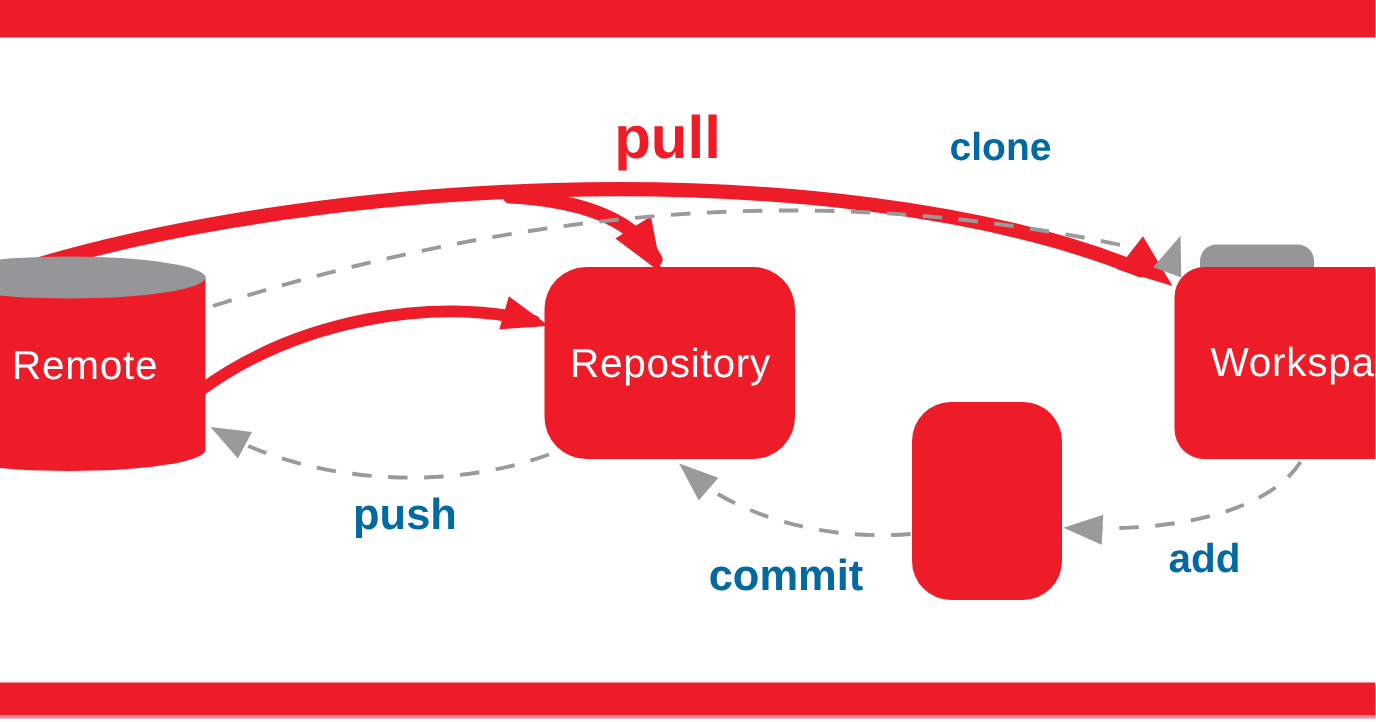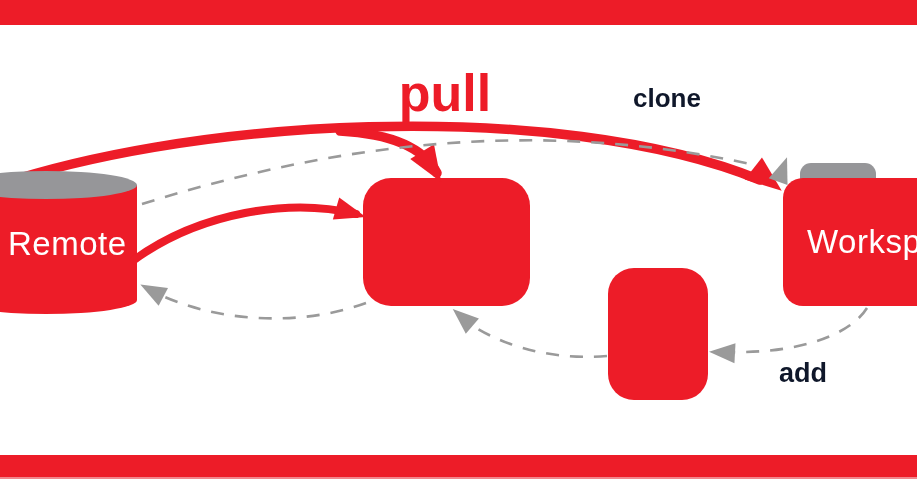--- a/index.html
+++ b/index.html
@@ -11,24 +11,24 @@
     font-family:"Liberation Sans", sans-serif;
   }
   .bar { position:absolute; left:0; width:917px; background:#ED1C28; }
   .bar-top { top:0; height:25px; }
   .bar-bottom { top:455px; height:22px; }
   .bar-bottom-accent { position:absolute; left:0; top:477px; width:917px; height:2px; background:#f2868d; }
   svg.diagram { position:absolute; left:0; top:0; z-index:1; }
   .lbl { position:absolute; z-index:2; white-space:nowrap; }
   .lbl-center { transform:translate(-50%,-50%); }
   .lbl-vcenter { transform:translateY(-50%); }
-  .node-label { color:#ffffff; font-size:33px; font-weight:400; letter-spacing:0.5px; }
+  .node-label { color:#ffffff; font-size:27px; font-weight:400; letter-spacing:0.5px; }
   .arrow-label-red { color:#ED1C28; font-weight:bold; }
-  .arrow-label-gray { color:#0f172a; font-weight:bold; }
-  .lbl-pull   { font-size:52px; }
+  .arrow-label-gray { color:#0369a1; font-weight:bold; }
+  .lbl-pull   { font-size:40px; }
   .lbl-fetch  { font-size:38px; }
   .lbl-clone  { font-size:26px; }
   .lbl-push   { font-size:29px; }
   .lbl-commit { font-size:29px; }
   .lbl-add    { font-size:27px; }
 </style>
 </head>
 <body>
 
 <div class="stage">
@@ -69,19 +69,22 @@
     <path d="M 3 0 L -23 10 L -23 -10 Z" transform="translate(143,286) rotate(208)" fill="#9A9A9A"></path>
 
     <path d="M 607 356 C 545 361, 492 342, 462 318" fill="none" stroke-width="2.6" stroke-dasharray="13 11" stroke="#9A9A9A"></path>
     <path d="M 3 0 L -23 10 L -23 -10 Z" transform="translate(455,311) rotate(221)" fill="#9A9A9A"></path>
 
     <path d="M 867 308 C 852 332, 806 354, 726 352" fill="none" stroke-width="2.6" stroke-dasharray="13 11" stroke="#9A9A9A"></path>
     <path d="M 3 0 L -23 10 L -23 -10 Z" transform="translate(712,352) rotate(183)" fill="#9A9A9A"></path>
   </svg>
 
   <div class="lbl lbl-vcenter node-label" style="left:8px; top:244px;">Remote</div>
+  <div class="lbl lbl-center node-label" style="left:447px; top:243px;">Repository</div>
   <div class="lbl lbl-vcenter node-label" style="left:807px; top:242px;">Workspace</div>
 
   <div class="lbl lbl-center arrow-label-red lbl-pull" style="left:445px; top:93px;">pull</div>
   <div class="lbl lbl-center arrow-label-gray lbl-clone" style="left:667px; top:98px;">clone</div>
+  <div class="lbl lbl-center arrow-label-gray lbl-push" style="left:270px; top:344px;">push</div>
+  <div class="lbl lbl-center arrow-label-gray lbl-commit" style="left:524px; top:385px;">commit</div>
   <div class="lbl lbl-center arrow-label-gray lbl-add" style="left:803px; top:373px;">add</div>
 
 </div>
 
 </body></html>

